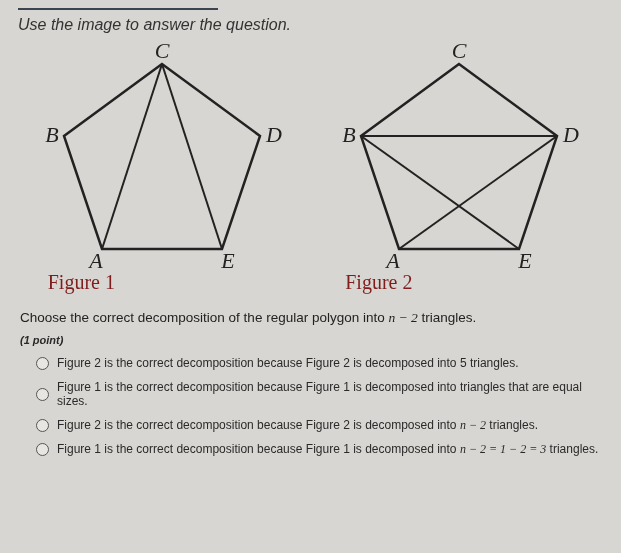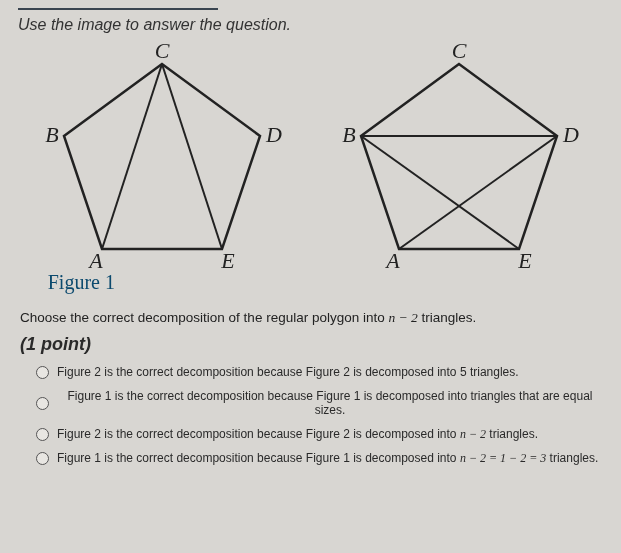--- a/index.html
+++ b/index.html
@@ -27,38 +27,38 @@
     display: flex;
     gap: 10px;
     justify-content: space-around;
     margin-bottom: 14px;
   }
   .fig-wrap { text-align: left; }
   .fig-svg { display: block; }
   .fig-caption {
     font-family: Georgia, 'Times New Roman', serif;
     font-size: 20px;
-    color: #0c4a6e;
+    color: #7f1d1d;
     margin-top: 2px;
     margin-left: 26px;
   }
   .ptxt { font-family: Georgia, 'Times New Roman', serif; font-style: italic; font-size: 22px; fill:#222; }
   .question-stem {
     font-size: 13.5px;
     color: #222;
     margin: 16px 0 6px 2px;
   }
   .math-n { font-style: italic; font-family: Georgia, serif; }
   .points {
     font-style: italic;
     font-weight: bold;
-    font-size: 18px;
+    font-size: 11px;
     margin: 8px 0 10px 2px;
   }
-  .choices { margin-left: 18px; text-align: center; }
+  .choices { margin-left: 18px; }
   .choice {
     display: flex;
     align-items: center;
     gap: 8px;
     margin: 9px 0;
     font-size: 12px;
     color: #2a2a2a;
   }
   .radio {
     width: 13px; height: 13px;
@@ -103,20 +103,21 @@
       <line x1="42" y1="92" x2="238" y2="92" stroke="#222" stroke-width="2"></line>
       <line x1="42" y1="92" x2="200" y2="205" stroke="#222" stroke-width="2"></line>
       <line x1="80" y1="205" x2="238" y2="92" stroke="#222" stroke-width="2"></line>
 
       <text x="140" y="14" text-anchor="middle" class="ptxt">C</text>
       <text x="30" y="98" text-anchor="middle" class="ptxt">B</text>
       <text x="252" y="98" text-anchor="middle" class="ptxt">D</text>
       <text x="74" y="224" text-anchor="middle" class="ptxt">A</text>
       <text x="206" y="224" text-anchor="middle" class="ptxt">E</text>
     </svg>
+    <div class="fig-caption">Figure 2</div>
   </div>
 
 </div>
 
 <div class="question-stem">
   <span>Choose the correct decomposition of the regular polygon into </span><span class="math-n">n − 2</span><span> triangles.</span>
 </div>
 
 <div class="points">(1 point)</div>
 

